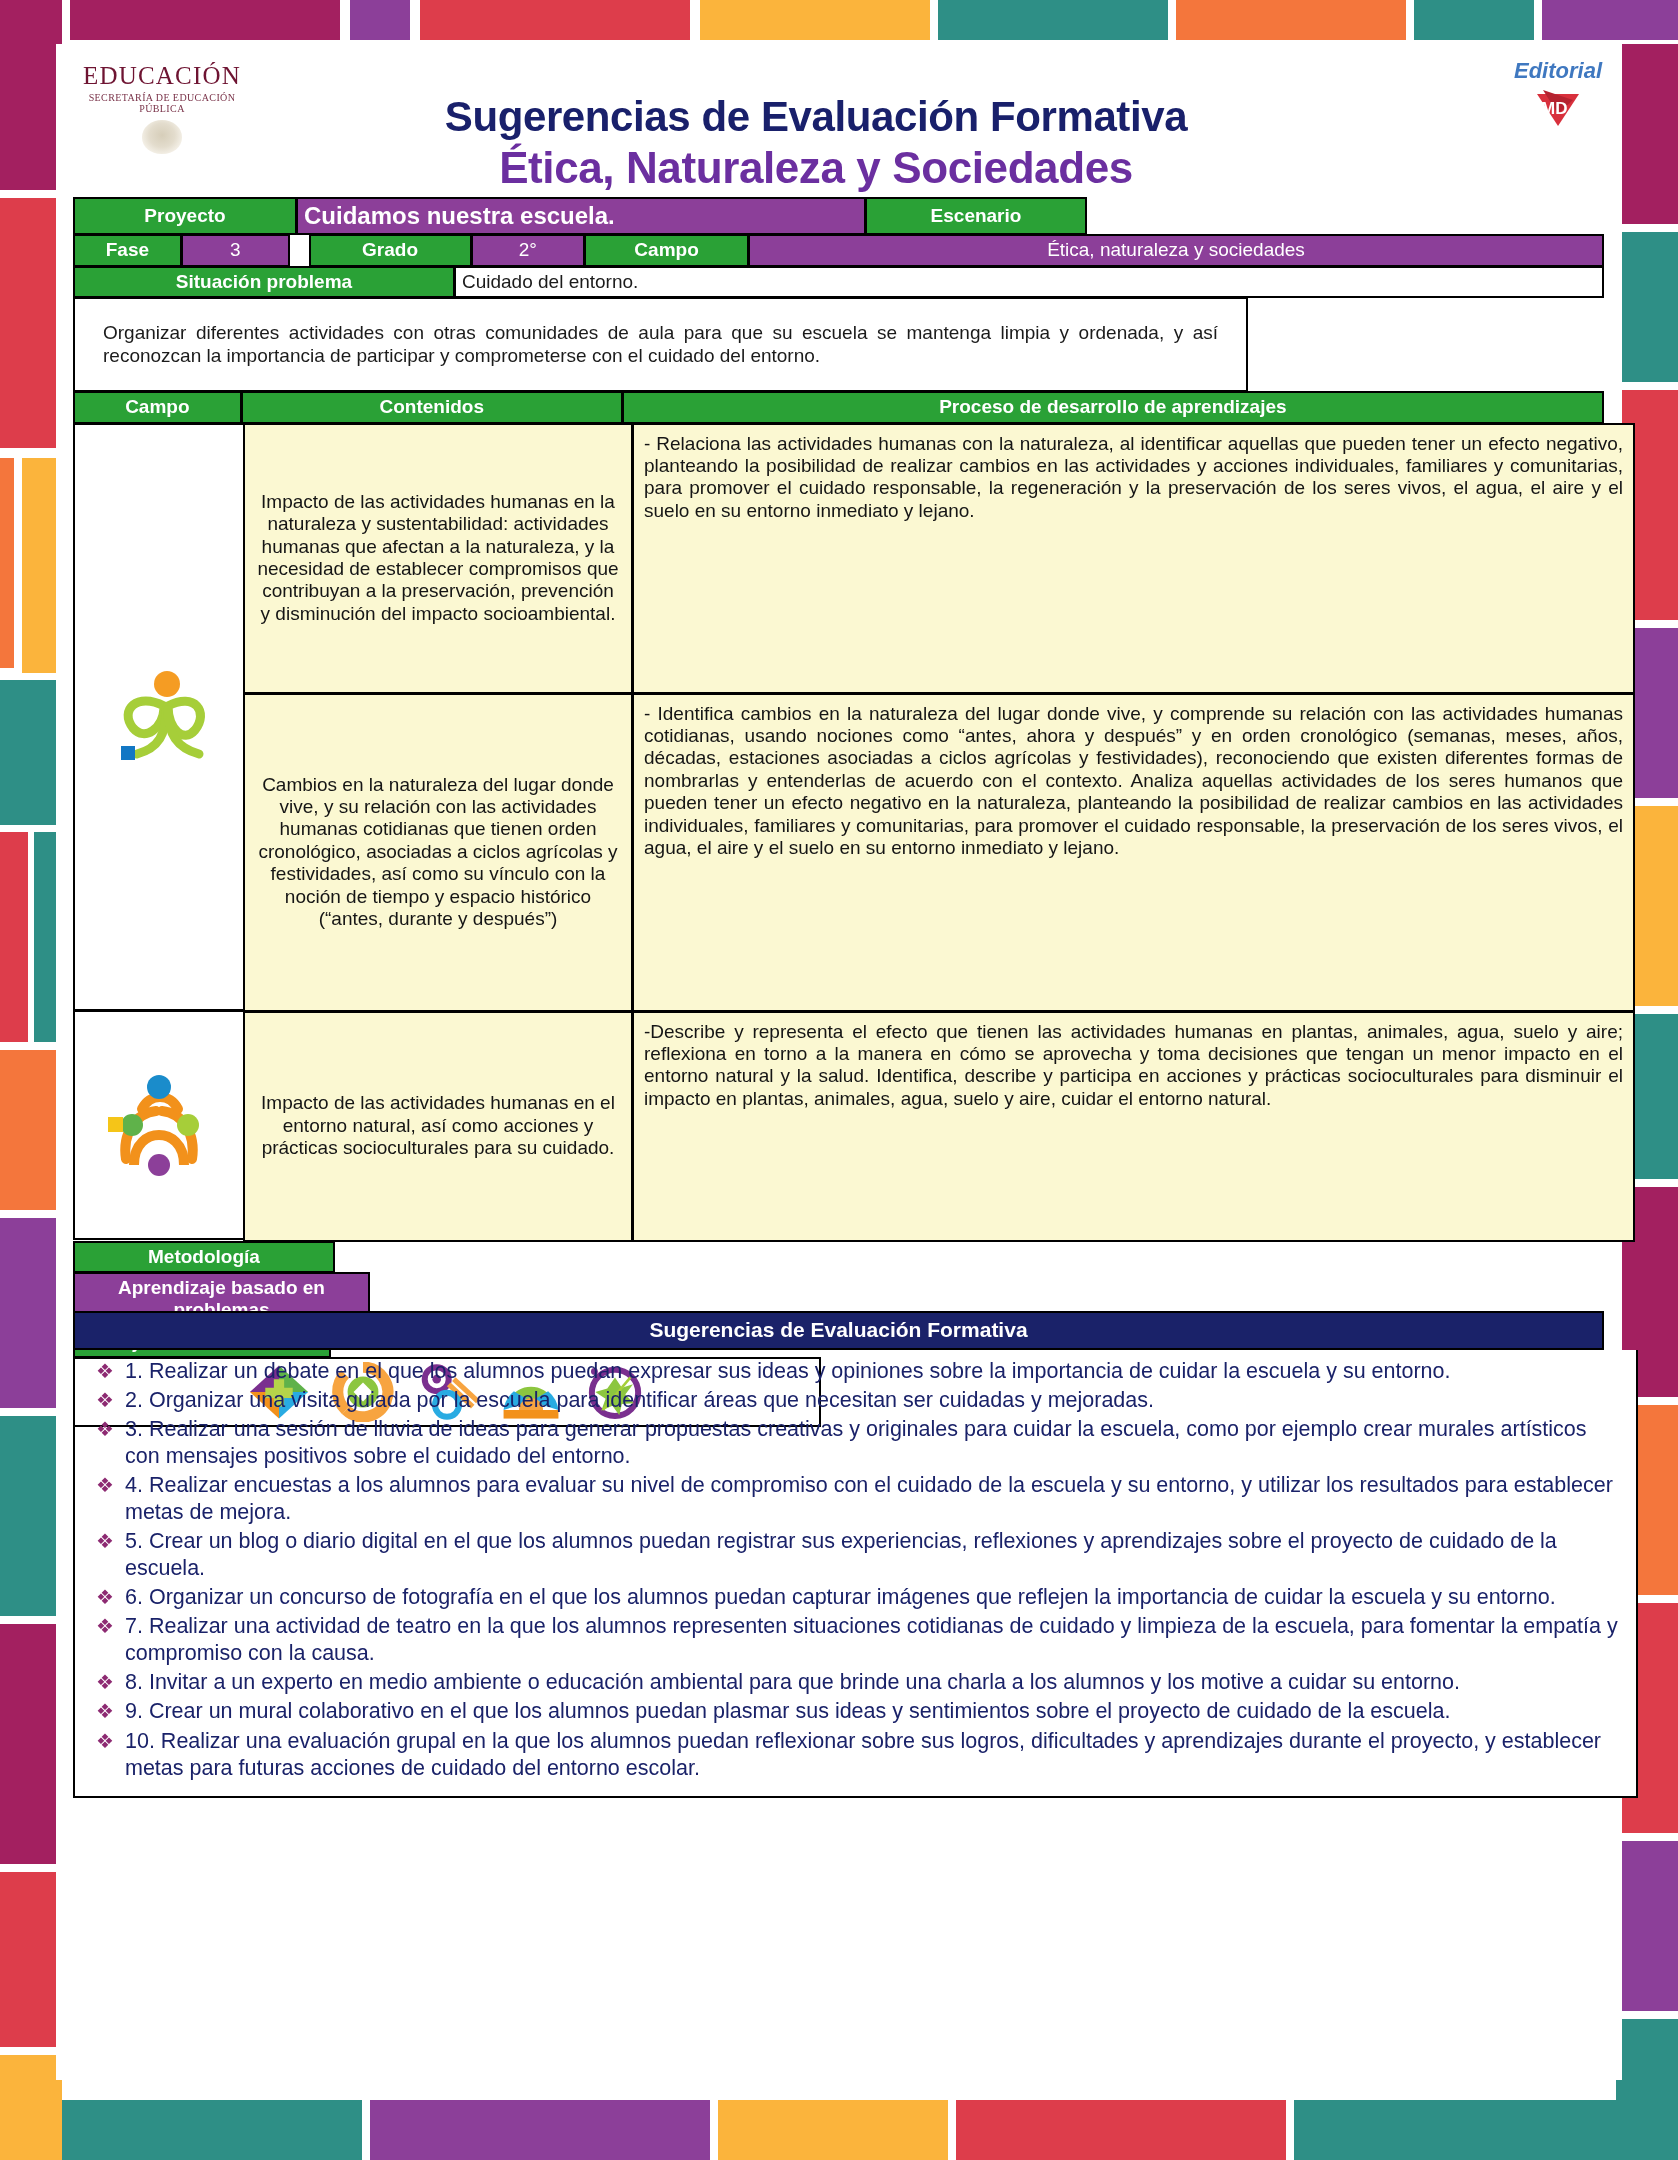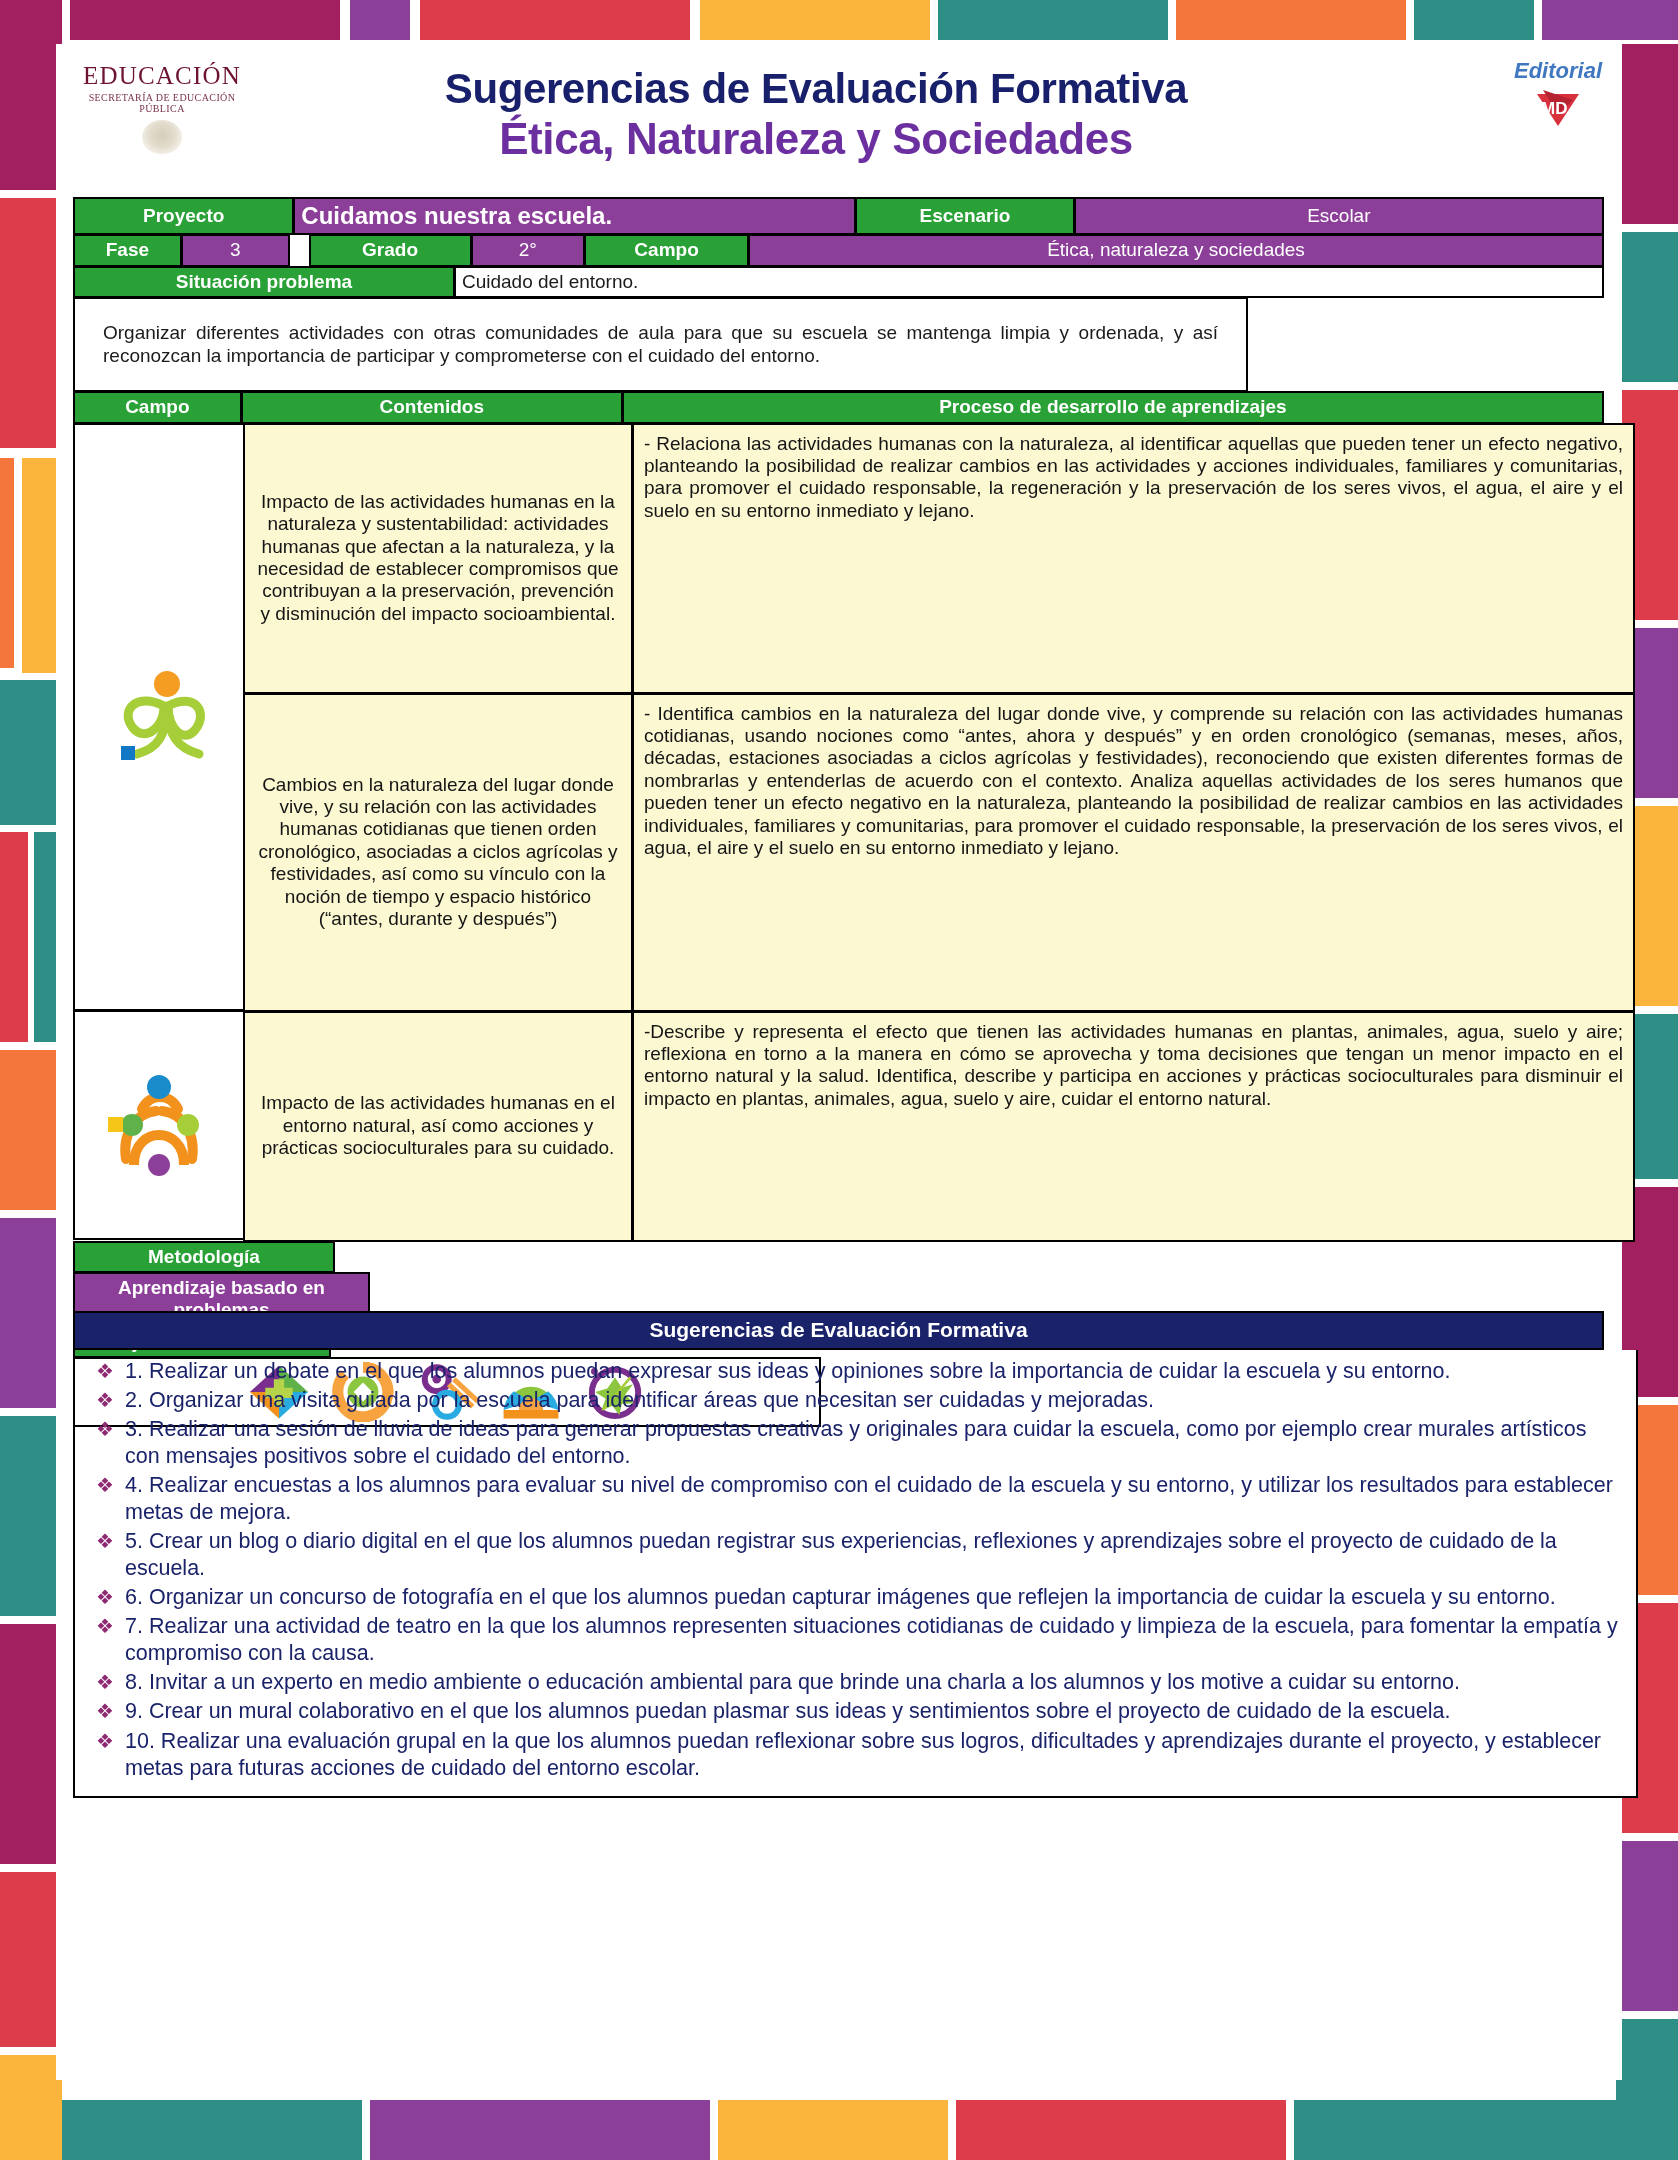--- a/index.html
+++ b/index.html
@@ -25,21 +25,21 @@
     width: 1566px; height: 2036px;
     background: #ffffff;
     z-index: 5;
   }
 
   
   .header {
     position: relative;
     height: 148px;
     display: flex;
-    align-items: flex-start;
+    align-items: flex-end;
   }
   .sep-logo {
     position: absolute; left: 16px; top: 18px;
     width: 180px; text-align: center;
   }
   .sep-word {
     font-family: "Liberation Serif", serif;
     font-size: 25px; letter-spacing: 1.2px;
     color: #6e1432; font-weight: normal;
   }
@@ -219,21 +219,20 @@
         </span>
       </div>
     </div>
 
     <div class="tblwrap">
 
       <div class="row r-proyecto">
         <div class="cell g c1">Proyecto</div>
         <div class="cell pb c2">Cuidamos nuestra escuela.</div>
         <div class="cell g c3">Escenario</div>
-        <div class="cell p c4">Escolar</div>
       </div>
 
       <div class="row r-fase">
         <div class="cell g c1">Fase</div>
         <div class="cell p c2">3</div>
         <div class="cell g c3">Grado</div>
         <div class="cell p c4">2°</div>
         <div class="cell g c5">Campo</div>
         <div class="cell p c6">Ética, naturaleza y sociedades</div>
       </div>

